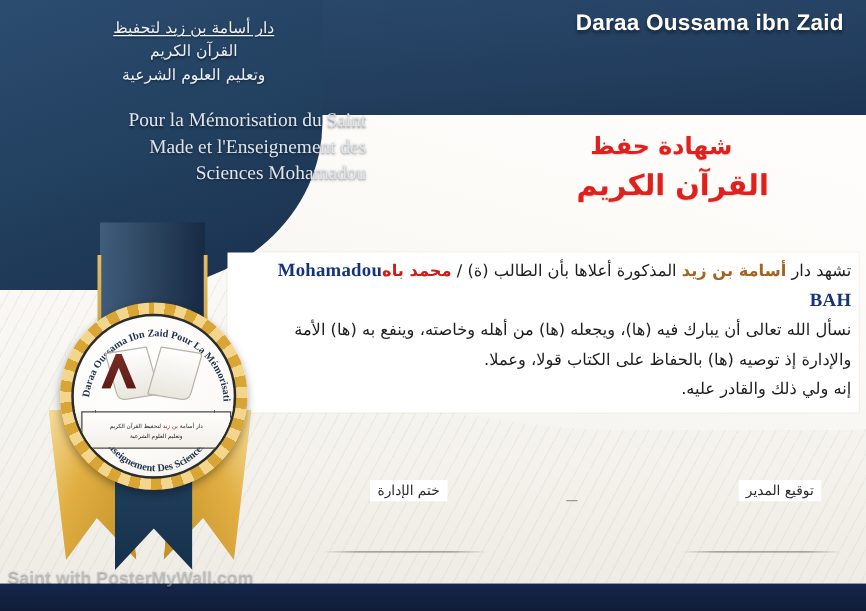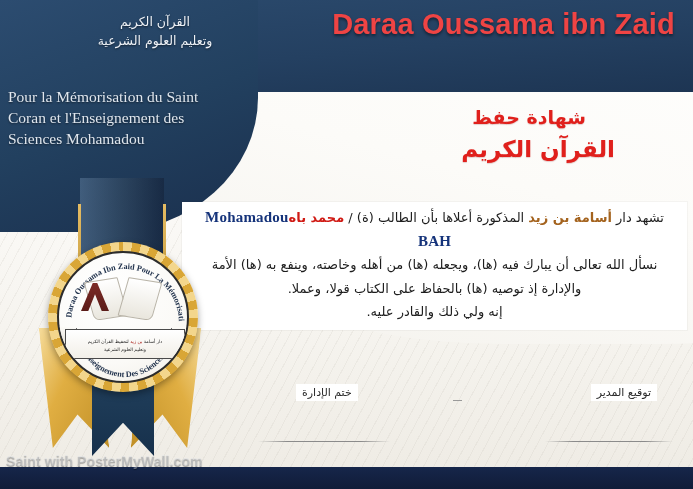--- a/index.html
+++ b/index.html
@@ -64,49 +64,49 @@
   .hdr-ar {
     position:absolute; left:20px; top:12px; width:270px;
     text-align:center; direction:rtl;
     color:#eef2f7; font-size:12.5px; line-height:19px;
     font-family:"DejaVu Sans", sans-serif;
     text-shadow:0 1px 2px rgba(0,0,0,.5);
   }
   .hdr-ar .l1 { text-decoration:underline; text-underline-offset:2px; }
   .hdr-fr {
     position:absolute; left:8px; top:86px; width:285px;
-    text-align:left;
+    text-align:right;
     color:#dfe6ee; font-size:15.5px; line-height:21px;
     font-family:"Liberation Serif", serif;
     text-shadow:0 1px 2px rgba(0,0,0,.55);
   }
   .brand {
     position:absolute; right:18px; top:8px;
     font-family:"Liberation Sans", sans-serif;
-    font-weight:bold; font-size:29px; letter-spacing:.2px;
-    color:#ef4444;
+    font-weight:bold; font-size:18px; letter-spacing:.2px;
+    color:#ffffff;
     text-shadow:0 2px 3px rgba(0,0,0,.45);
     margin-left:18px;
   }
 
   
   .title-red {
     position:absolute; right:96px; top:104px;
     direction:rtl; text-align:center;
     color:#e0201c; font-weight:bold;
     font-family:"DejaVu Sans", sans-serif;
     text-shadow:0 1px 1px rgba(120,0,0,.18);
   }
   .title-red .t1 { font-size:19px; line-height:26px; }
   .title-red .t2 { font-size:23px; line-height:30px; margin-top:4px; margin-right:-18px;}
 
   
   .body-block {
     position:absolute; left:182px; top:202px; width:505px;
-    direction:rtl; text-align:center;
+    direction:rtl; text-align:right;
     background:#ffffff;
     padding:4px 6px 6px 6px;
     color:#1d1d1d;
     font-family:"DejaVu Sans", sans-serif;
     font-size:13px; line-height:23.5px;
     box-shadow:0 0 0 1px rgba(0,0,0,.03);
   }
   .body-block p { margin:0; }
   .nm-org  { color:#a4631e; font-weight:bold; }
   .nm-ar   { color:#d01b15; font-weight:bold; }
@@ -240,27 +240,28 @@
 
   <div class="navy-bg"></div>
   <div class="paper"></div>
   <div class="sweep-gold"></div>
   <div class="sweep-gold-mask"></div>
   <div class="navy-cap"></div>
   <div class="navy-left"></div>
   <div class="bottom-bar"></div>
 
   <div class="hdr-ar">
+    <div class="l1">دار أسامة بن زيد لتحفيظ</div>
     <div>القرآن الكريم</div>
     <div>وتعليم العلوم الشرعية</div>
   </div>
 
   <div class="hdr-fr">
     <div>Pour la Mémorisation du Saint</div>
-    <div>Coran et l'Enseignement des</div>
+    <div>Made et l'Enseignement des</div>
     <div>Sciences Mohamadou</div>
   </div>
 
   <div class="brand">Daraa Oussama ibn Zaid</div>
 
   <div class="title-red">
     <div class="t1">شهادة حفظ</div>
     <div class="t2">القرآن الكريم</div>
   </div>
 

